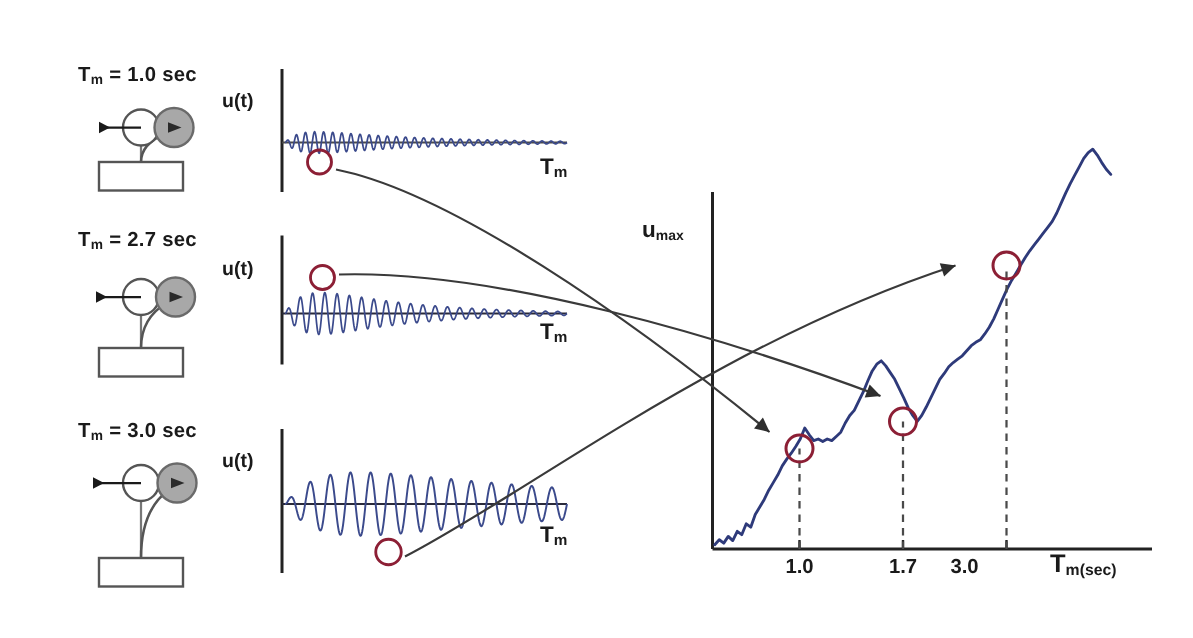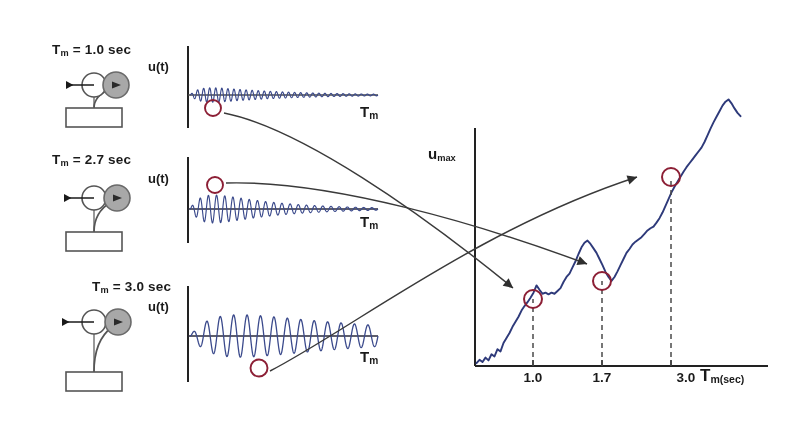--- a/index.html
+++ b/index.html
@@ -118,21 +118,21 @@
       <path d="M270,371 C350,330 480,228 637,177" marker-end="url(#annArrow)"></path>
     </g>
   </svg>
 
   <div class="lbl sdof-title" style="left:52px;top:42px;">
     <span>T</span><span class="sub">m</span><span> = 1.0 sec</span>
   </div>
   <div class="lbl sdof-title" style="left:52px;top:152px;">
     <span>T</span><span class="sub">m</span><span> = 2.7 sec</span>
   </div>
-  <div class="lbl sdof-title" style="left:52px;top:279px;margin-left:40px;">
+  <div class="lbl sdof-title" style="left:52px;top:279px;">
     <span>T</span><span class="sub">m</span><span> = 3.0 sec</span>
   </div>
 
   <div class="lbl ut-lbl" style="left:148px;top:43px;">u(t)</div>
   <div class="lbl ut-lbl" style="left:148px;top:155px;">u(t)</div>
   <div class="lbl ut-lbl" style="left:148px;top:283px;">u(t)</div>
 
   <div class="lbl tm-lbl" style="left:360px;top:103px;">
     <span>T</span><span class="sub">m</span>
   </div>
@@ -146,14 +146,14 @@
   <div class="lbl umax-lbl" style="left:428px;top:121px;">
     <span>u</span><span class="sub-sm">max</span>
   </div>
 
   <div class="lbl xaxis-lbl" style="left:700px;top:366px;">
     <span>T</span><span class="sub-sm">m(sec)</span>
   </div>
 
   <div class="tick-lbl" style="left:533px;top:370px;text-align:right;">1.0</div>
   <div class="tick-lbl" style="left:602px;top:370px;">1.7</div>
-  <div class="tick-lbl" style="left:686px;top:370px;">3.0</div>
+  <div class="tick-lbl" style="left:643px;top:370px;">3.0</div>
 </div>
 
 </body></html>

